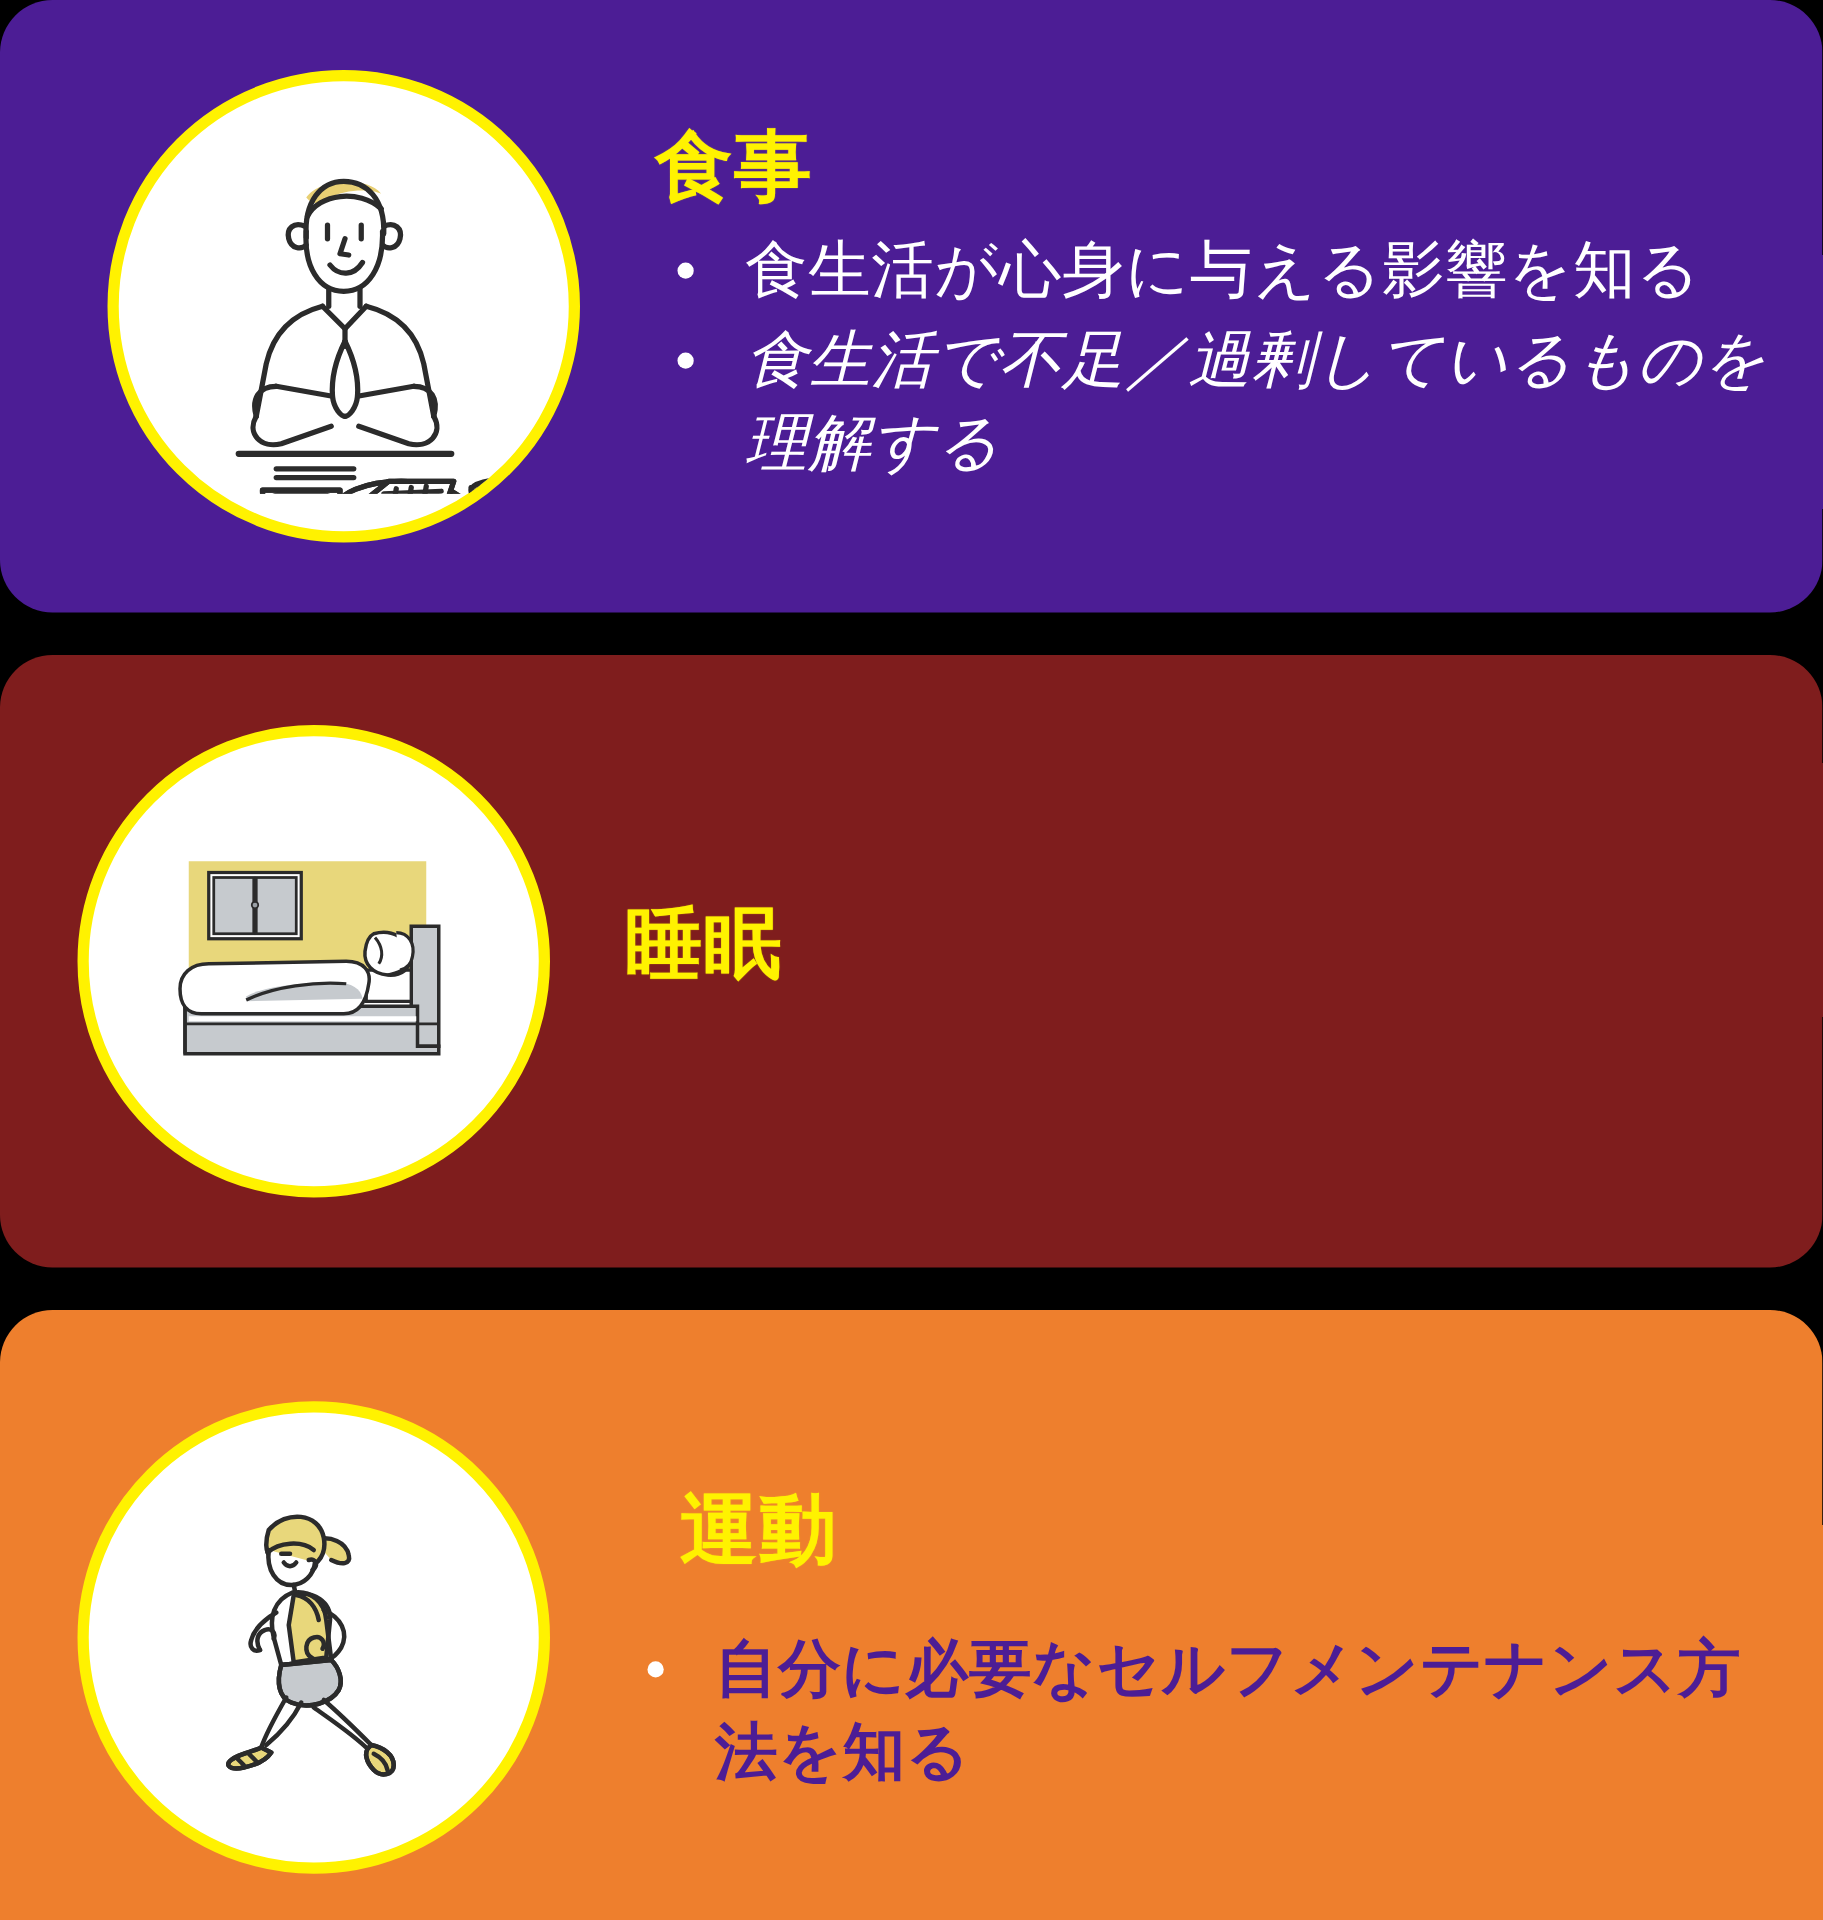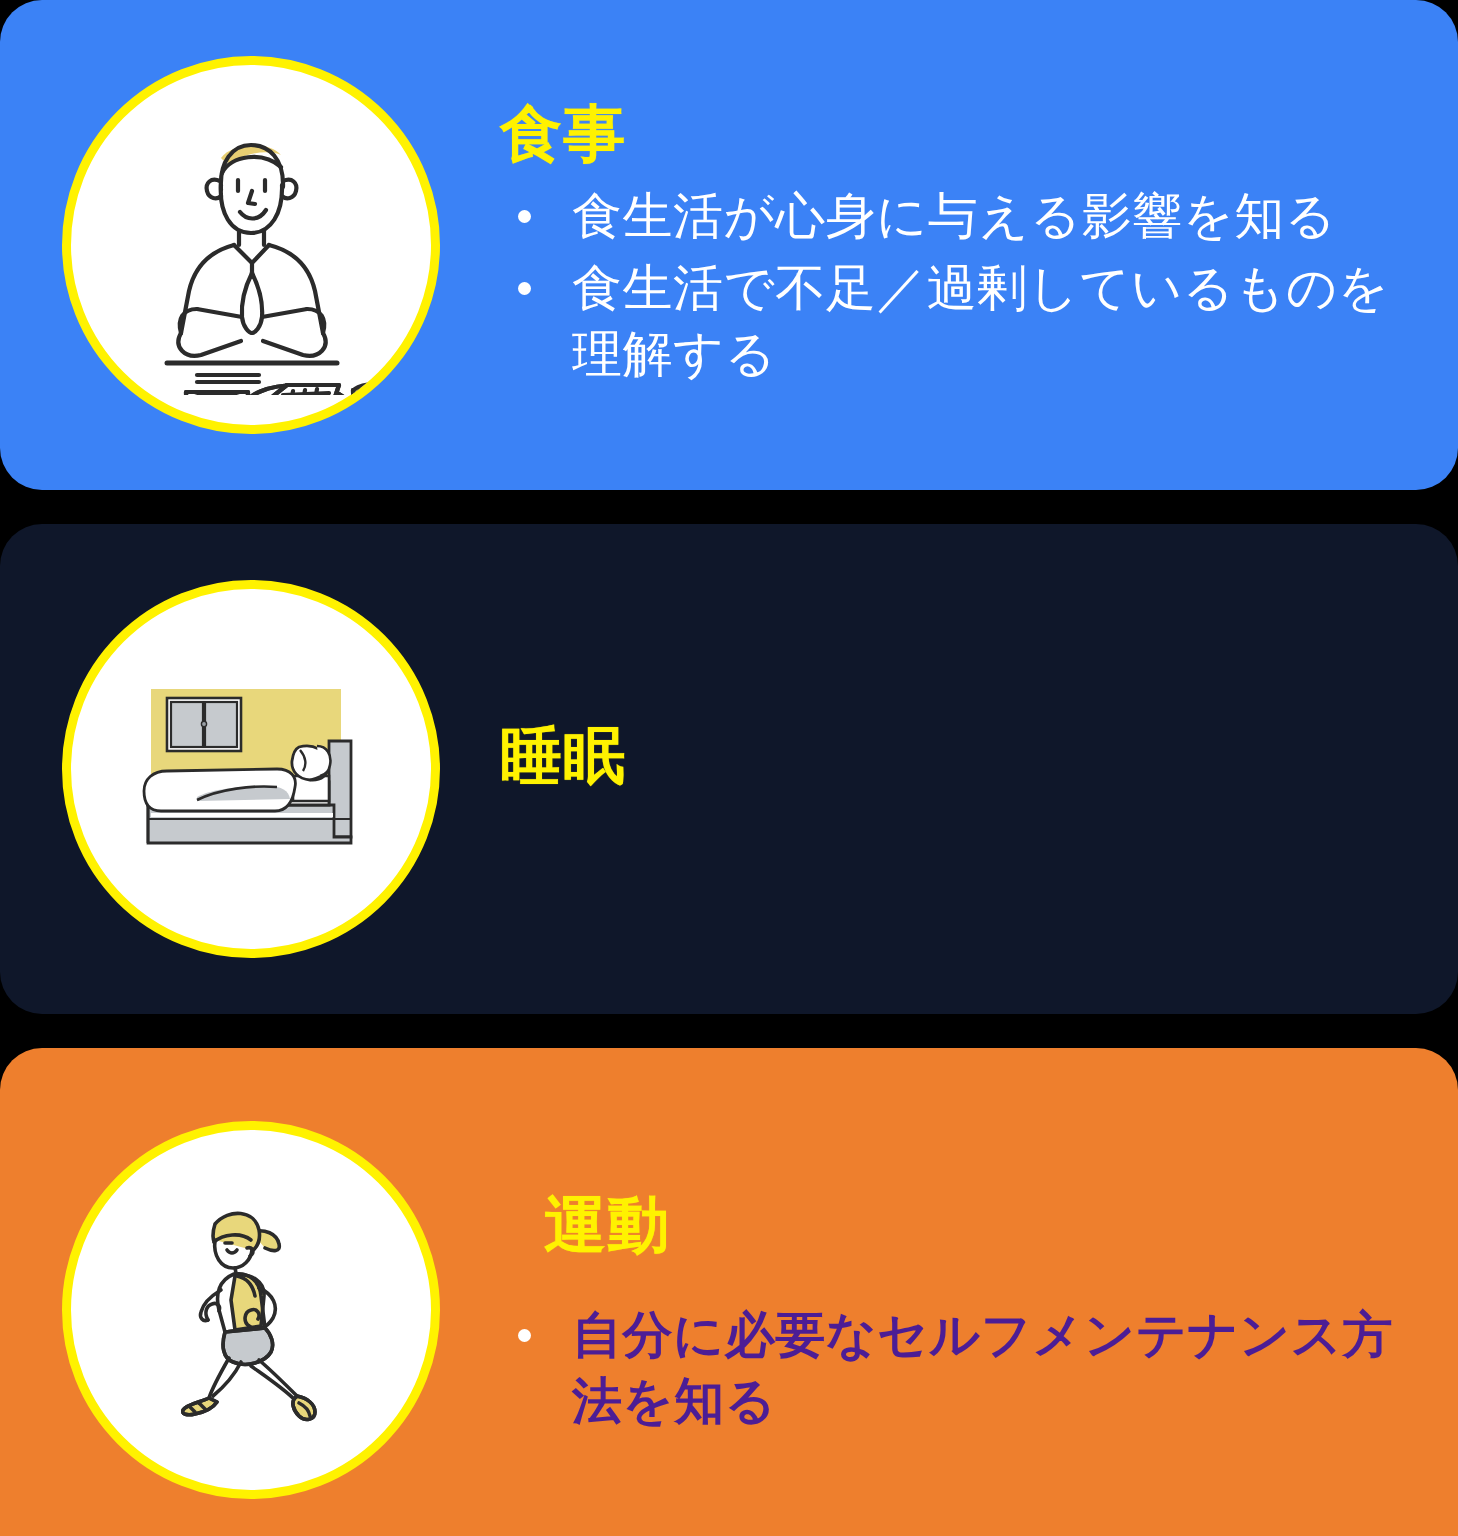--- a/index.html
+++ b/index.html
@@ -103,21 +103,21 @@
   .card-sleep .content { padding-top: 0px; }
   .card-move  .content { padding-top: 6px; }
   .card-sleep .card-title { margin-bottom: 26px; }
   .card-move  .card-title { margin-bottom: 44px; margin-left: 44px; }
 </style>
 </head>
 <body style="background: rgb(0, 0, 0);">
 
 <div class="board">
 
-  <section class="card card-diet" style="background: #3b82f6;">
+  <section class="card card-diet" style="background: #4c1d95; padding-left: 24px;">
 
     <div class="badge" style="border-color: rgb(255, 242, 0);">
       <span>
         <svg viewBox="0 0 300 300" xmlns="http://www.w3.org/2000/svg">
           <g fill="none" stroke="#2B2B2B" stroke-width="4.2" stroke-linecap="round" stroke-linejoin="round">
 
             <path d="M120 63 C130 48 168 45 180 60 C172 56 150 56 138 64 C132 68 126 70 120 63 Z" fill="#E8CF73" stroke="none"></path>
 
             <path d="M120 95 C118 66 132 50 150 50 C168 50 183 64 182 92"></path>
             <path d="M120 90 C118 118 130 138 150 138 C170 138 182 118 181 90"></path>
@@ -182,26 +182,26 @@
             <path d="M214 349 C214 340 224 336 232 340 C240 344 238 354 229 355 C220 356 214 352 216 345"></path>
           </g>
         </svg>
       </span>
     </div>
 
     <div class="content">
       <h2 class="card-title" style="color: rgb(255, 242, 0);">食事</h2>
       <ul class="bullets">
         <li style="color: rgb(255, 255, 255);">食生活が心身に与える影響を知る</li>
-        <li style="color: rgb(255, 255, 255);">食生活で不足／過剰しているものを理解する</li>
+        <li style="color: rgb(255, 255, 255); font-style: italic;">食生活で不足／過剰しているものを理解する</li>
       </ul>
     </div>
   </section>
 
-  <section class="card card-sleep" style="background: #0f172a;">
+  <section class="card card-sleep" style="background: #7f1d1d;">
 
     <div class="badge" style="border-color: rgb(255, 242, 0);">
       <span>
         <svg viewBox="0 0 300 300" xmlns="http://www.w3.org/2000/svg">
 
           <rect x="50" y="70" width="190" height="120" fill="#E8D77B"></rect>
 
           <g>
             <rect x="66" y="79" width="74" height="53" fill="#FFFFFF" stroke="#2B2B2B" stroke-width="2.6"></rect>
             <rect x="70" y="83" width="32" height="45" fill="#C6CACE" stroke="#2B2B2B" stroke-width="2.2"></rect>

